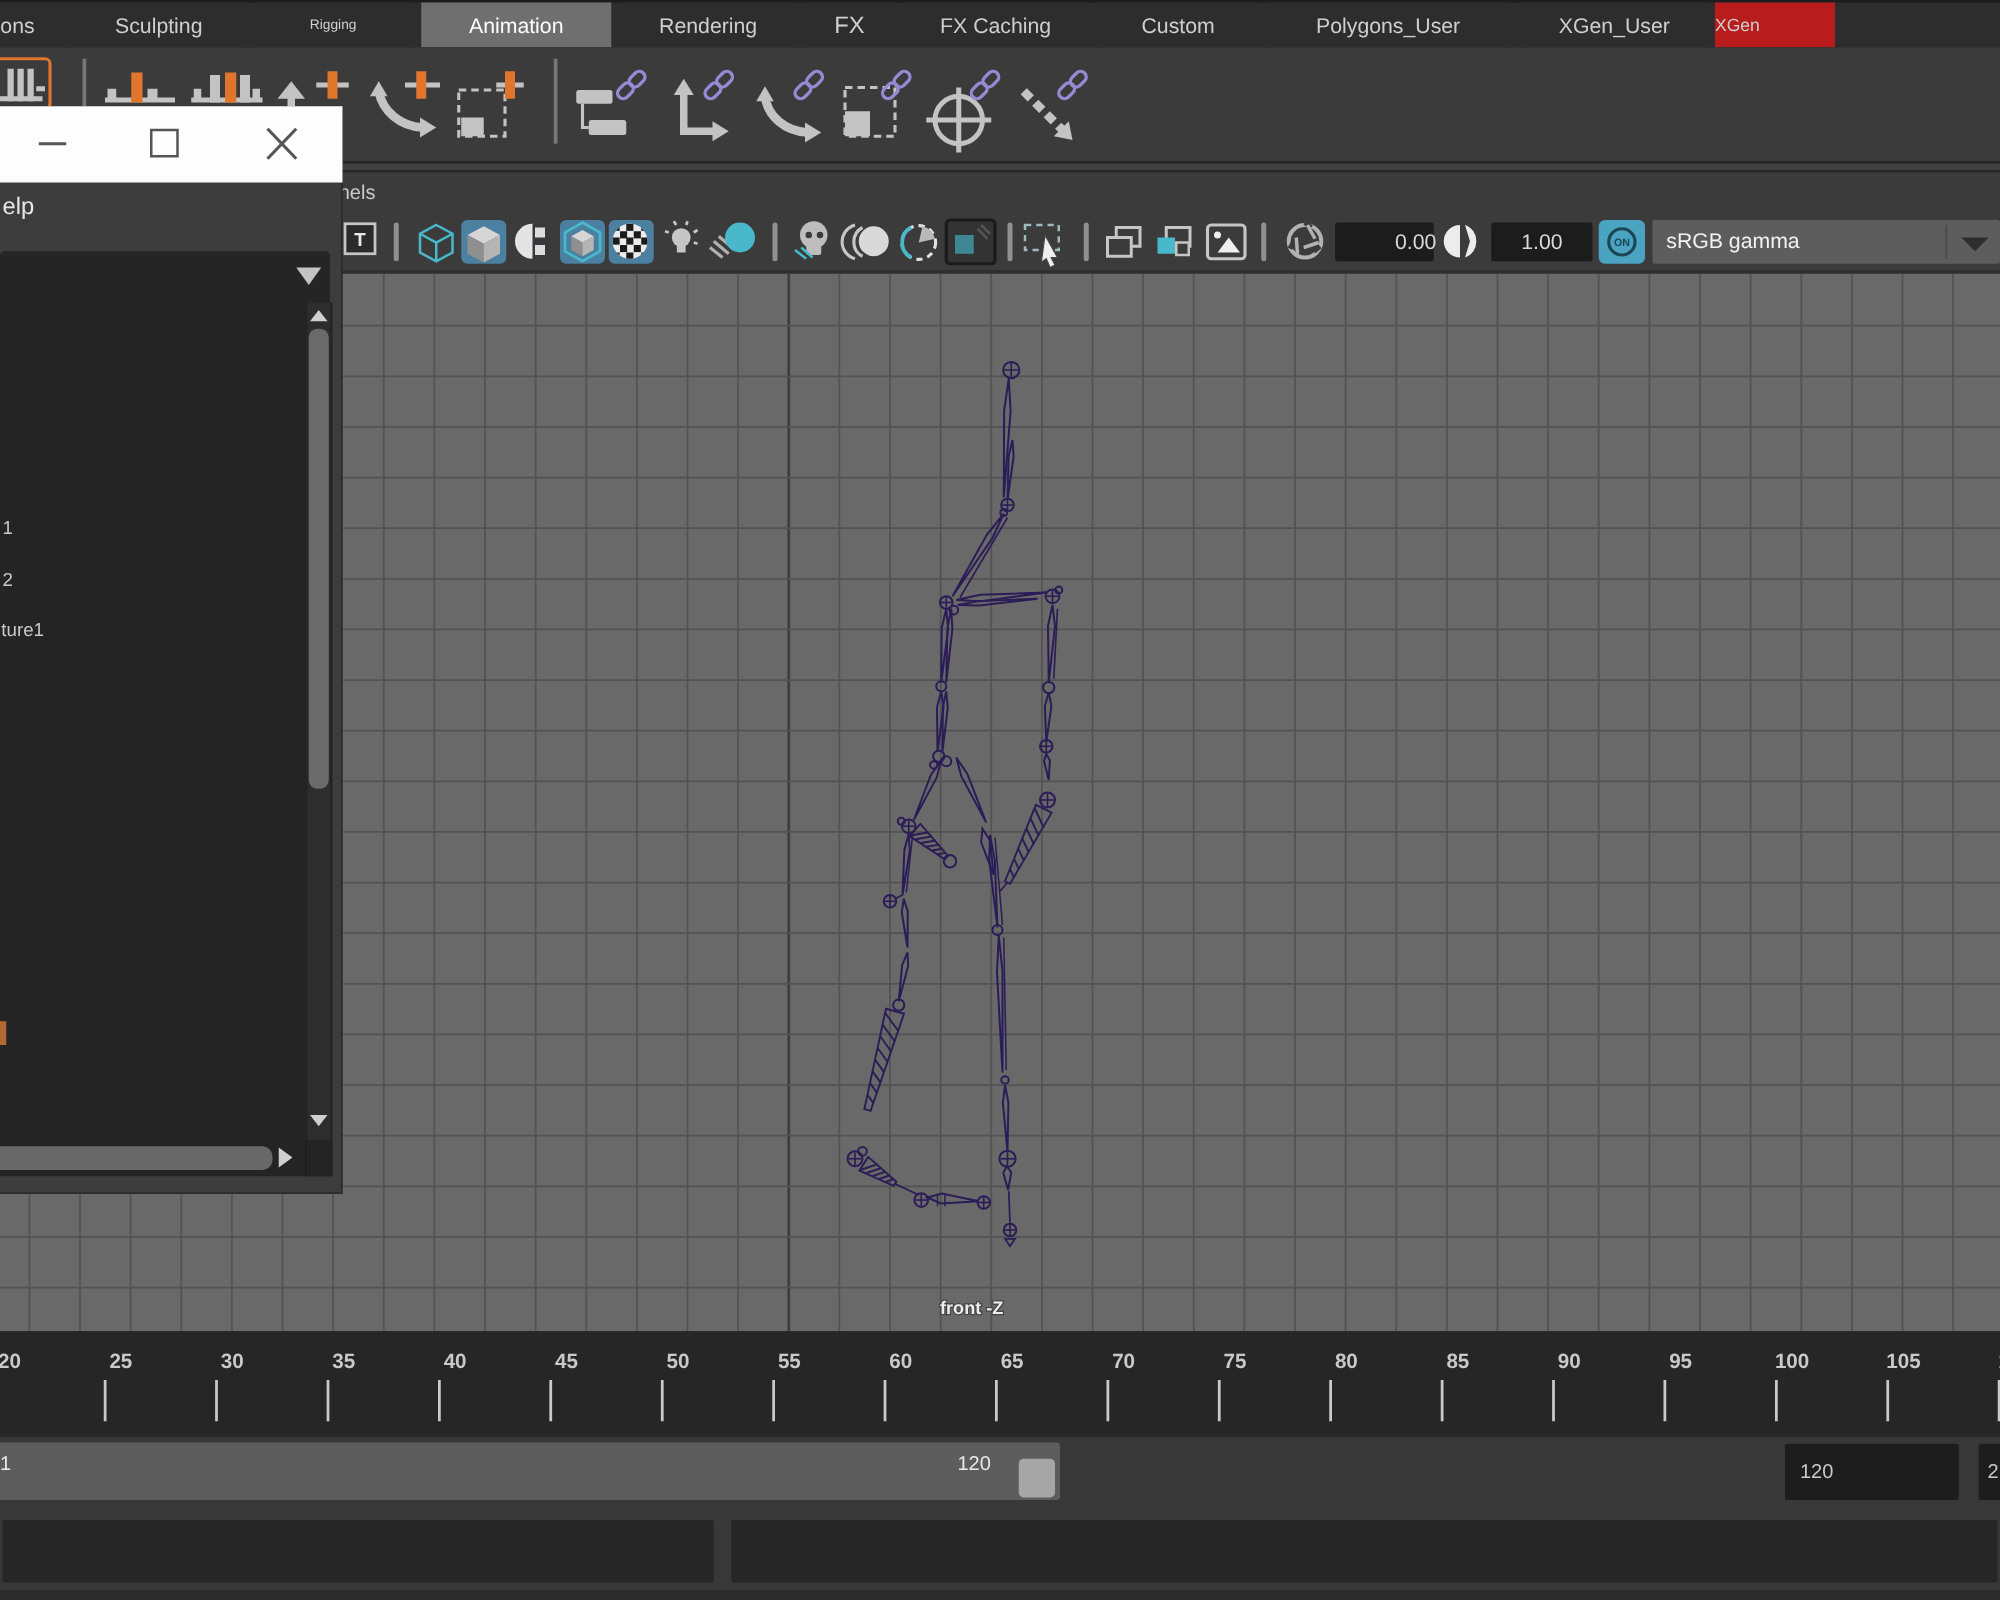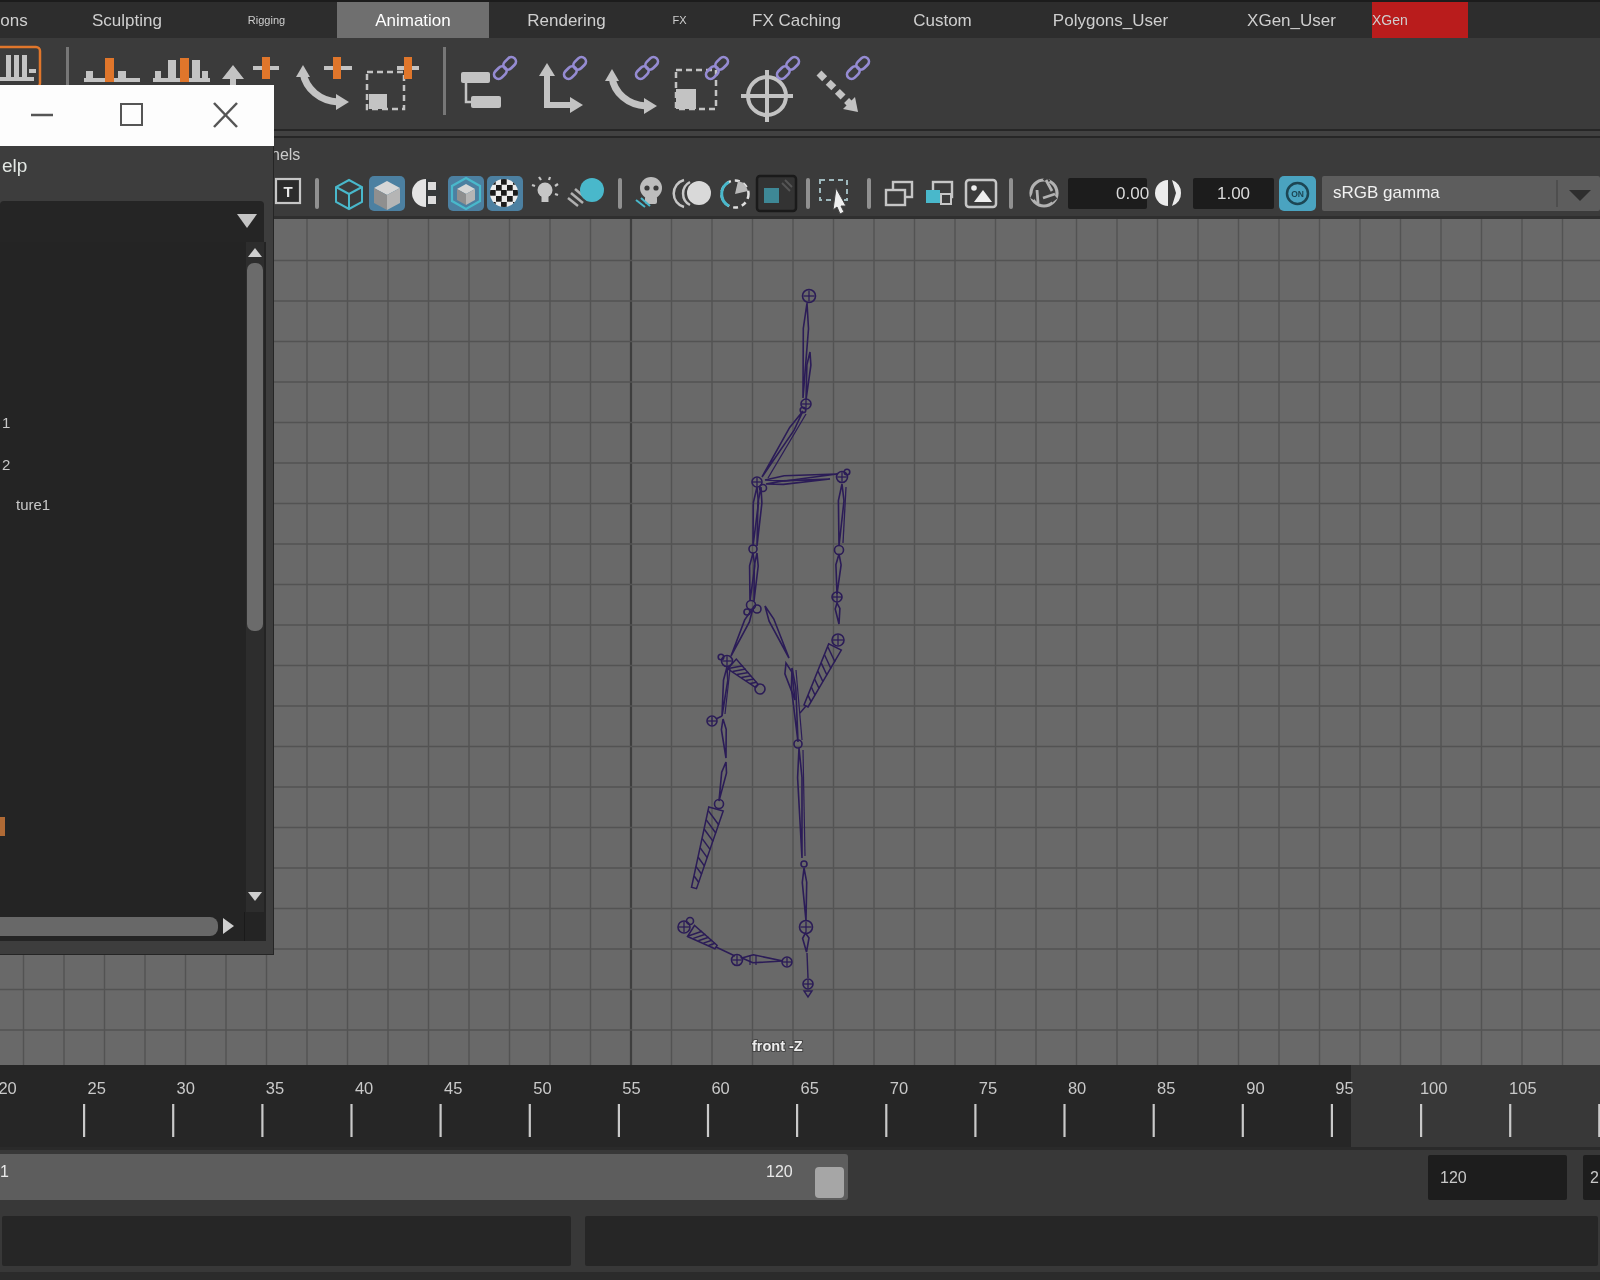--- a/index.html
+++ b/index.html
@@ -5,21 +5,21 @@
 .abs{position:absolute;}
 </style></head><body>
 
 <div class="abs" style="left:0;top:0;width:1600px;height:38px;background:#1c1c1c;overflow:hidden;">
 <div class="abs" style="left:0;top:2px;width:1600px;height:36px;background:#2d2d2d;"></div>
 <div style="position:absolute;left:-38px;top:2px;width:104px;height:36px;background:#2d2d2d;color:#cfcfcf;font-size:17px;line-height:37px;text-align:center;">ons</div>
     <div style="position:absolute;left:57px;top:2px;width:140px;height:36px;background:#2d2d2d;color:#cfcfcf;font-size:17px;line-height:37px;text-align:center;">Sculpting</div>
     <div style="position:absolute;left:203px;top:2px;width:127px;height:36px;background:#2d2d2d;color:#cfcfcf;font-size:11px;line-height:37px;text-align:center;">Rigging</div>
     <div style="position:absolute;left:337px;top:2px;width:152px;height:36px;background:#6f6f6f;color:#ffffff;font-size:17px;line-height:37px;text-align:center;">Animation</div>
     <div style="position:absolute;left:496px;top:2px;width:141px;height:36px;background:#2d2d2d;color:#cfcfcf;font-size:17px;line-height:37px;text-align:center;">Rendering</div>
-    <div style="position:absolute;left:643px;top:2px;width:73px;height:36px;background:#2d2d2d;color:#cfcfcf;font-size:11px;line-height:37px;text-align:center;">FX</div>
+    <div style="position:absolute;left:643px;top:2px;width:73px;height:36px;background:#2d2d2d;color:#cfcfcf;font-size:19px;line-height:37px;text-align:center;">FX</div>
     <div style="position:absolute;left:722px;top:2px;width:149px;height:24px;background:#2d2d2d;color:#cfcfcf;font-size:17px;line-height:37px;text-align:center;">FX Caching</div>
     <div style="position:absolute;left:877px;top:2px;width:131px;height:36px;background:#2d2d2d;color:#cfcfcf;font-size:17px;line-height:37px;text-align:center;">Custom</div>
     <div style="position:absolute;left:1014px;top:2px;width:193px;height:36px;background:#2d2d2d;color:#cfcfcf;font-size:17px;line-height:37px;text-align:center;">Polygons_User</div>
     <div style="position:absolute;left:1217px;top:2px;width:149px;height:51px;background:#2d2d2d;color:#cfcfcf;font-size:17px;line-height:37px;text-align:center;">XGen_User</div>
     <div style="position:absolute;left:1372px;top:2px;width:96px;height:36px;background:#b91c1c;color:#cfcfcf;font-size:14px;line-height:37px;">XGen</div>
 </div>
 
 <div class="abs" style="left:0;top:38px;width:1600px;height:93px;background:#3b3b3b;">
 <svg width="1600" height="90" style="position:absolute;left:0;top:3px">
       <rect x="-6" y="6" width="46" height="40" rx="4" fill="none" stroke="#e0762b" stroke-width="2.5"></rect>
@@ -382,21 +382,21 @@
       <path d="M805.5,714.0 L802.6,719.3 L806.5,733.0 L809.0,719.0 Z" fill="none" stroke="#2b1c57" stroke-width="1.6"></path>
       <line x1="807" y1="734" x2="808" y2="759" stroke="#2b1c57" stroke-width="1.4"></line>
       <circle cx="808" cy="765" r="5" fill="none" stroke="#2b1c57" stroke-width="1.6"></circle>
       <line x1="803.75" y1="765" x2="812.25" y2="765" stroke="#2b1c57" stroke-width="1.2800000000000002"></line>
       <line x1="808" y1="760.75" x2="808" y2="769.25" stroke="#2b1c57" stroke-width="1.2800000000000002"></line>
       <path d="M804,772 L812,772 L808,778 Z" fill="none" stroke="#2b1c57" stroke-width="1.4"></path>
 <text x="752" y="832" font-size="14.5" font-weight="bold" fill="#ededed" style="paint-order:stroke" stroke="#454545" stroke-width="2">front -Z</text>
 </svg>
 </div>
 
-<div class="abs" style="left:0;top:1065px;width:1351px;height:82px;background:#262626;">
+<div class="abs" style="left:0;top:1065px;width:1600px;height:82px;background:#262626;font-weight:bold;">
 <svg width="1600" height="82">
       <rect x="-6.1" y="39" width="2.2" height="33" fill="#c9c9c9"></rect>
       <text x="7.6" y="29" font-size="16.5" fill="#c9c9c9" text-anchor="middle">20</text>
       <rect x="83.0" y="39" width="2.2" height="33" fill="#c9c9c9"></rect>
       <text x="96.7" y="29" font-size="16.5" fill="#c9c9c9" text-anchor="middle">25</text>
       <rect x="172.1" y="39" width="2.2" height="33" fill="#c9c9c9"></rect>
       <text x="185.8" y="29" font-size="16.5" fill="#c9c9c9" text-anchor="middle">30</text>
       <rect x="261.3" y="39" width="2.2" height="33" fill="#c9c9c9"></rect>
       <text x="275.0" y="29" font-size="16.5" fill="#c9c9c9" text-anchor="middle">35</text>
       <rect x="350.4" y="39" width="2.2" height="33" fill="#c9c9c9"></rect>
@@ -458,21 +458,21 @@
 </svg>
 <div class="abs" style="left:2px;top:70px;color:#e3e8e4;font-size:19px;">elp</div>
 <div class="abs" style="left:0;top:116px;width:264px;height:45px;background:#252525;border-radius:4px;">
 <svg width="264" height="45">
         <path d="M237,13 L257,13 L247,27 Z" fill="#c4c4c4"></path>
       </svg>
 </div>
 <div class="abs" style="left:0;top:157px;width:266px;height:670px;background:#242424;">
 <div class="abs" style="left:2px;top:172px;color:#c8c8c8;font-size:15px;">1</div>
 <div class="abs" style="left:2px;top:214px;color:#c8c8c8;font-size:15px;">2</div>
-<div class="abs" style="left:16px;top:254px;color:#c8c8c8;font-size:15px;">ture1</div>
+<div class="abs" style="left:1px;top:254px;color:#c8c8c8;font-size:15px;">ture1</div>
 <div class="abs" style="left:0;top:575px;width:5px;height:19px;background:#b06a35;"></div>
 <div class="abs" style="left:246px;top:0;width:18px;height:670px;background:#2d2d2d;"></div>
 <svg width="18" height="670" style="position:absolute;left:246px;top:0">
 <path d="M2,15 L16,15 L9,6 Z" fill="#cfcfcf"></path>
 <rect x="1" y="21" width="16" height="368" rx="7" fill="#6b6b6b"></rect>
 <path d="M2,650 L16,650 L9,659 Z" fill="#cfcfcf"></path>
 </svg>
 </div>
 <div class="abs" style="left:0;top:827px;width:266px;height:29px;background:#242424;">
 <div class="abs" style="left:0;top:5px;width:218px;height:19px;background:#686868;border-radius:0 8px 8px 0;"></div>

